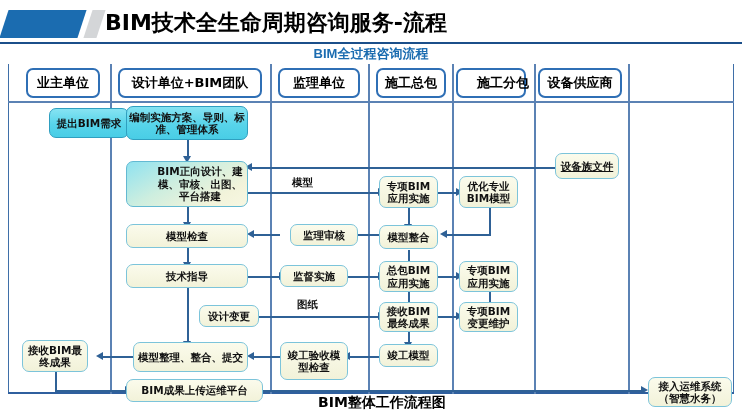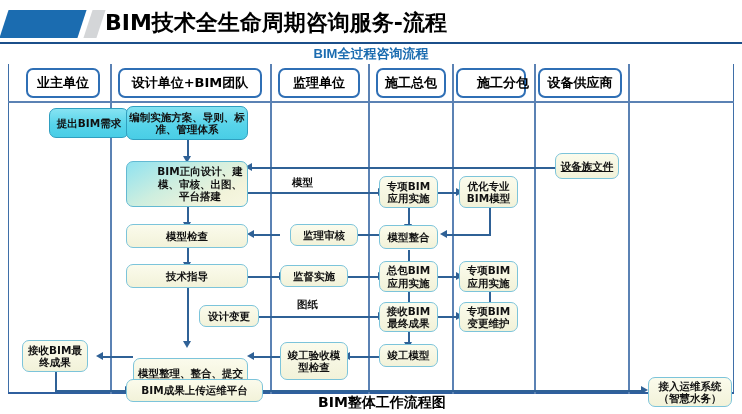--- a/index.html
+++ b/index.html
@@ -226,21 +226,21 @@
   <div class="node cyan" style="left:126px;top:106px;width:122px;height:34px;">编制实施方案、导则、标准、管理体系</div>
 
   <div class="node grad" style="left:126px;top:161px;width:122px;height:46px;">BIM正向设计、建模、审核、出图、平台搭建</div>
 
   <div class="node cream" style="left:126px;top:224px;width:122px;height:24px;">模型检查</div>
 
   <div class="node cream" style="left:126px;top:264px;width:122px;height:24px;">技术指导</div>
 
   <div class="node cream" style="left:199px;top:305px;width:60px;height:22px;">设计变更</div>
 
-  <div class="node cream" style="left:133px;top:358px;width:115px;height:30px;">模型整理、整合、提交</div>
+  <div class="node cream" style="left:133px;top:342px;width:115px;height:30px;">模型整理、整合、提交</div>
 
   <div class="node cream" style="left:126px;top:379px;width:137px;height:23px;">BIM成果上传运维平台</div>
 
   <div class="node cream" style="left:22px;top:340px;width:66px;height:32px;">接收BIM最终成果</div>
 
   <div class="node cream" style="left:290px;top:224px;width:68px;height:22px;">监理审核</div>
 
   <div class="node cream" style="left:280px;top:265px;width:68px;height:22px;">监督实施</div>
 
   <div class="node cream" style="left:280px;top:342px;width:68px;height:38px;">竣工验收模型检查</div>

